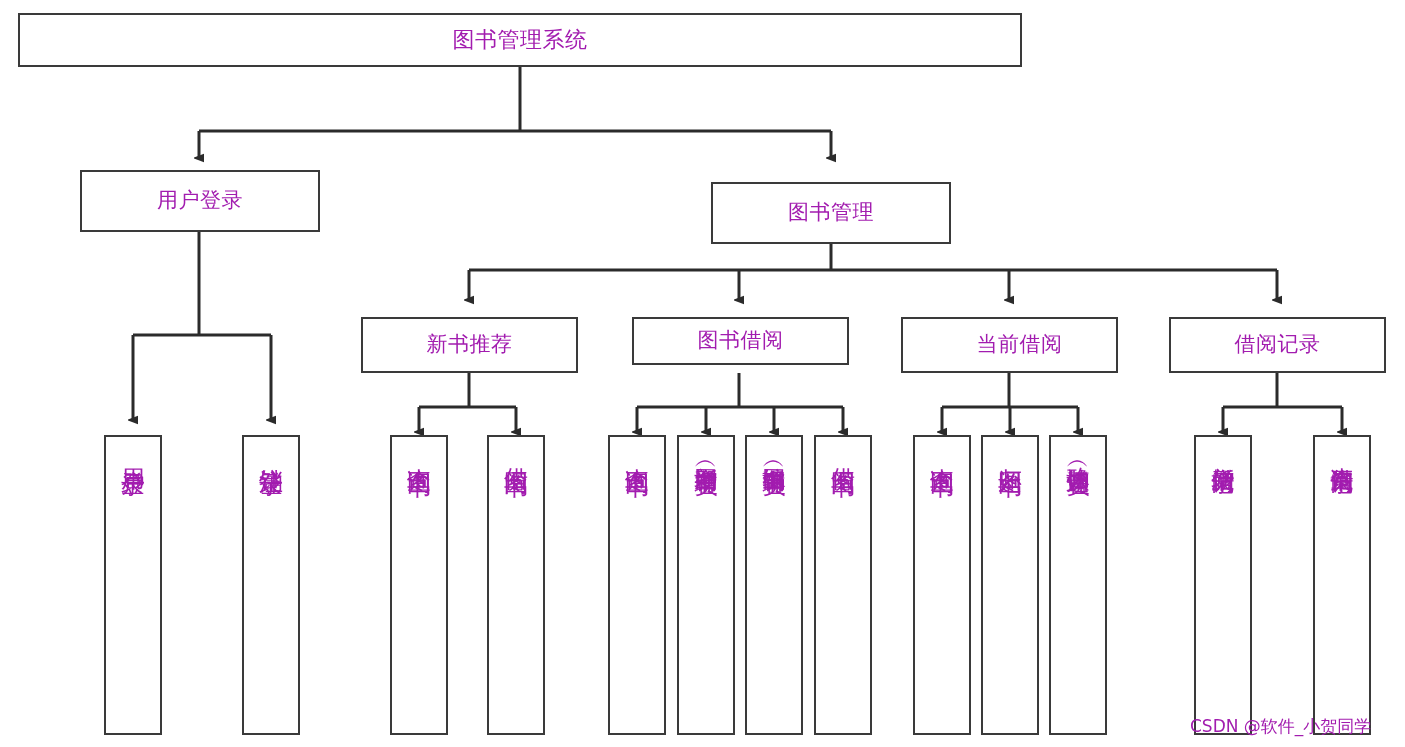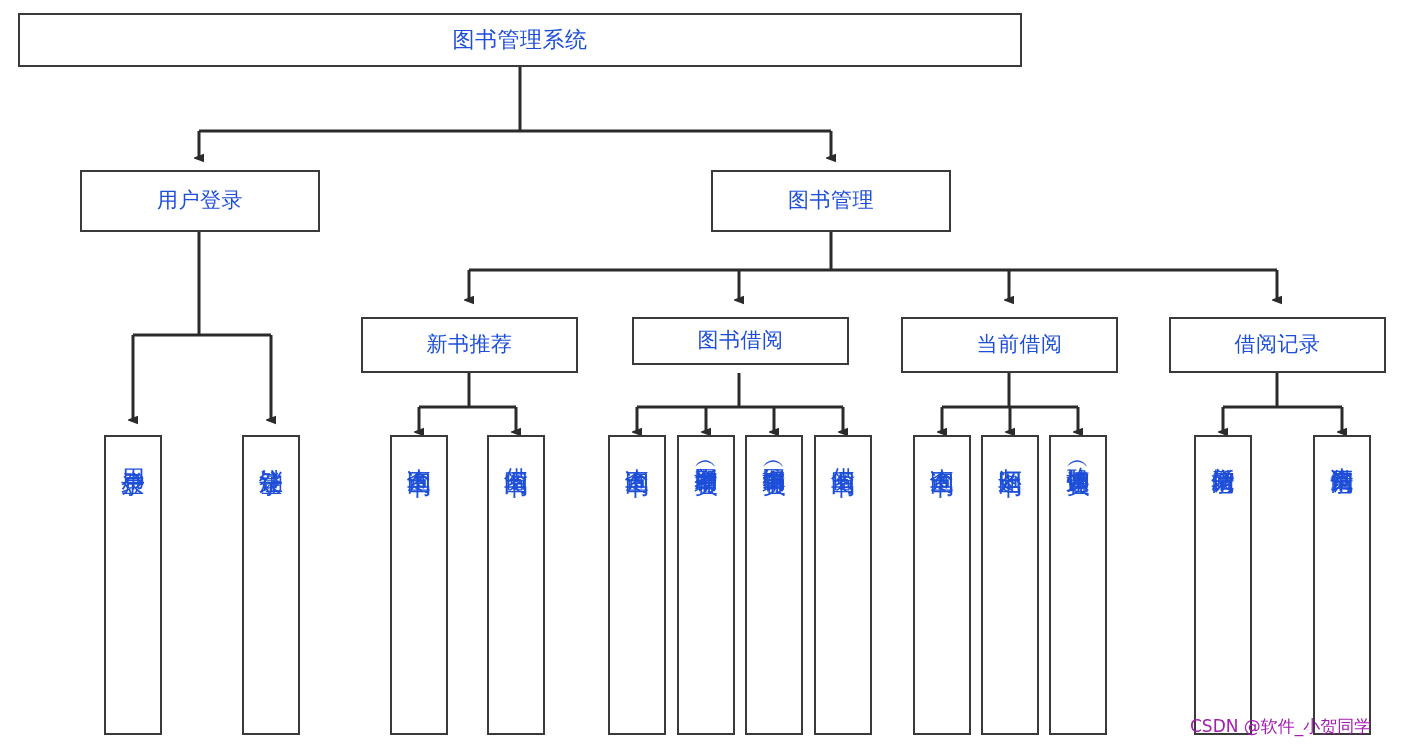--- a/index.html
+++ b/index.html
@@ -33,21 +33,21 @@
     border: 2px solid #3a3a3a;
     display: flex;
     align-items: center;
     justify-content: center;
     color: #333333;
   }
   .node .lbl {
     display: block;
     text-align: center;
     line-height: 1.12;
-    color: #1d4ed8;
+    color: #a21caf;
     letter-spacing: 0.5px;
     font-family: Liberation Serif, serif;
   }
   
   .node.horiz .lbl {
     writing-mode: horizontal-tb;
     font-size: 21px;
   }
   .node.root .lbl {
     font-size: 22px;
@@ -135,21 +135,21 @@
     </g>
   </svg>
 
   <div class="node horiz root" style="left:18px; top:13px; width:1004px; height:54px;">
     <span class="lbl">图书管理系统</span>
   </div>
 
   <div class="node horiz" style="left:80px; top:170px; width:240px; height:62px;">
     <span class="lbl">用户登录</span>
   </div>
-  <div class="node horiz" style="left:711px; top:170px; width:240px; height:62px;">
+  <div class="node horiz" style="left:711px; top:182px; width:240px; height:62px;">
     <span class="lbl">图书管理</span>
   </div>
 
   <div class="node horiz" style="left:361px; top:317px; width:217px; height:56px;">
     <span class="lbl">新书推荐</span>
   </div>
   <div class="node horiz" style="left:632px; top:317px; width:217px; height:48px;">
     <span class="lbl">图书借阅</span>
   </div>
   <div class="node horiz" style="left:901px; top:317px; width:217px; height:56px;padding-left:20px;">

